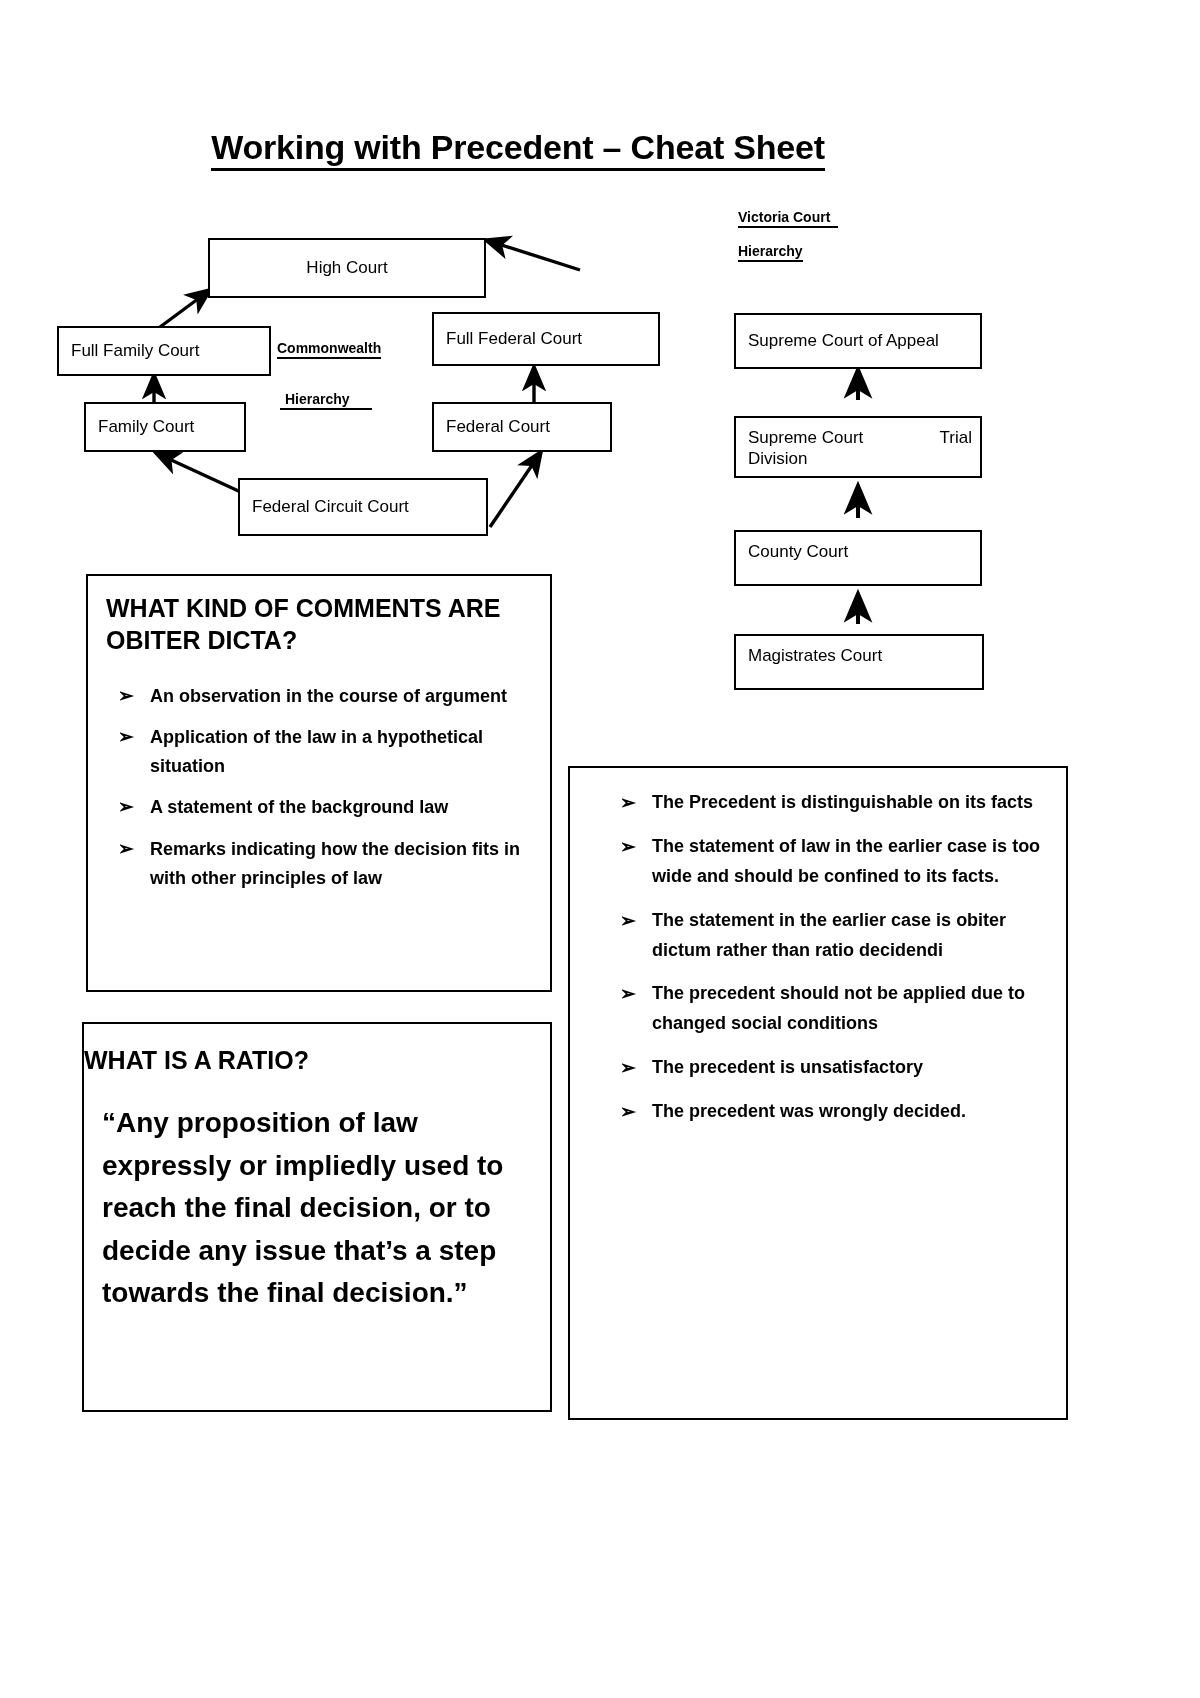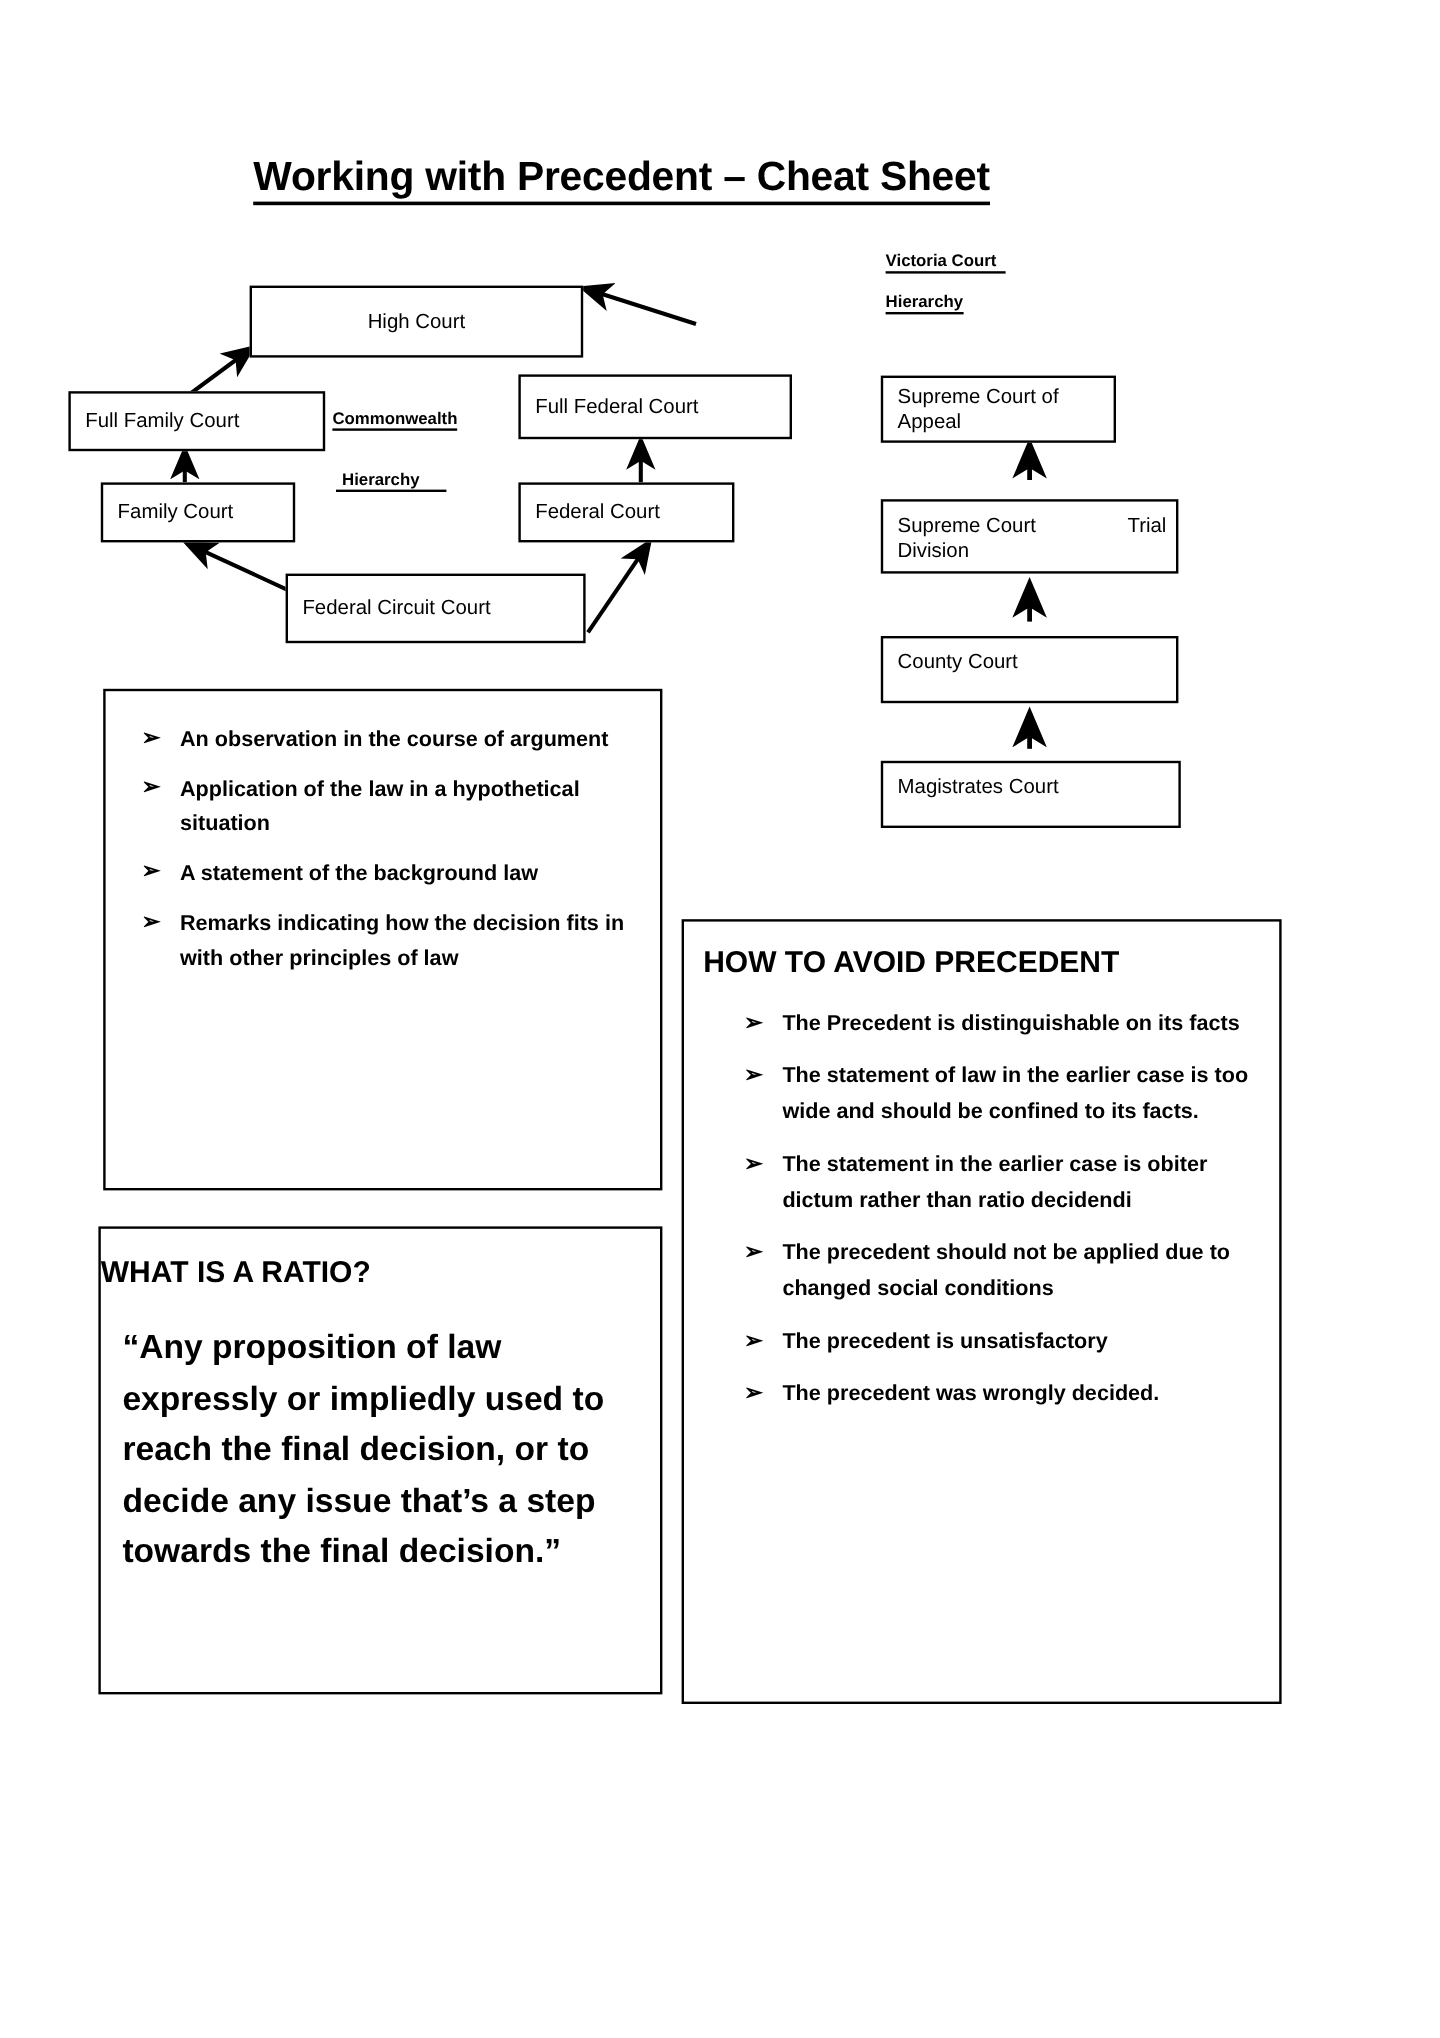--- a/index.html
+++ b/index.html
@@ -204,41 +204,45 @@
     <u style="padding-right:22px; padding-left:5px;">Hierarchy</u>
   </div>
 
   <div class="hier-heading" style="left:738px; top:209px;">
     <u style="padding-right:8px;">Victoria Court</u>
   </div>
   <div class="hier-heading" style="left:738px; top:243px;">
     <u>Hierarchy</u>
   </div>
 
-  <div class="court-box cb-left" id="box-supreme-court-appeal" style="left:734px; top:313px; width:196px; height:56px;">
+  <div class="court-box cb-left" id="box-supreme-court-appeal" style="left:734px; top:313px; width:248px; height:56px;">
     <span class="lbl">Supreme Court of Appeal</span>
   </div>
 
   <div class="court-box cb-topleft" id="box-supreme-court-trial" style="left:734px; top:416px; width:248px; height:62px;">
     <span class="lbl" style="position:relative; display:block;">
       <span>Supreme Court</span>
       <span style="position:absolute; right:8px; top:0;">Trial</span>
     </span>
     <span class="lbl">Division</span>
   </div>
 
   <div class="court-box cb-topleft" id="box-county-court" style="left:734px; top:530px; width:248px; height:56px;">
     <span class="lbl">County Court</span>
   </div>
 
   <div class="court-box cb-topleft" id="box-magistrates-court" style="left:734px; top:634px; width:250px; height:56px;">
     <span class="lbl">Magistrates Court</span>
   </div>
 
   <div class="panel" id="obiter-panel">
+    <div class="panel-title">
+      <div>WHAT KIND OF COMMENTS ARE</div>
+      <div>OBITER DICTA?</div>
+    </div>
     <ul class="bullets">
       <li>
         <span class="bullet-glyph">➢</span>
         <span>An observation in the course of argument</span>
       </li>
       <li>
         <span class="bullet-glyph">➢</span>
         <span>Application of the law in a hypothetical situation</span>
       </li>
       <li>
@@ -251,21 +255,20 @@
       </li>
     </ul>
   </div>
 
   <div class="panel" id="ratio-panel">
     <div class="panel-title center">WHAT IS A RATIO?</div>
     <div class="quote">“Any proposition of law expressly or impliedly used to reach the final decision, or to decide any issue that’s a step towards the final decision.”</div>
   </div>
 
   <div class="panel" id="avoid-panel">
-    <div class="panel-title">HOW TO AVOID PRECEDENT</div>
     <ul class="bullets">
       <li>
         <span class="bullet-glyph">➢</span>
         <span>The Precedent is distinguishable on its facts</span>
       </li>
       <li>
         <span class="bullet-glyph">➢</span>
         <span>The statement of law in the earlier case is too wide and should be confined to its facts.</span>
       </li>
       <li>

